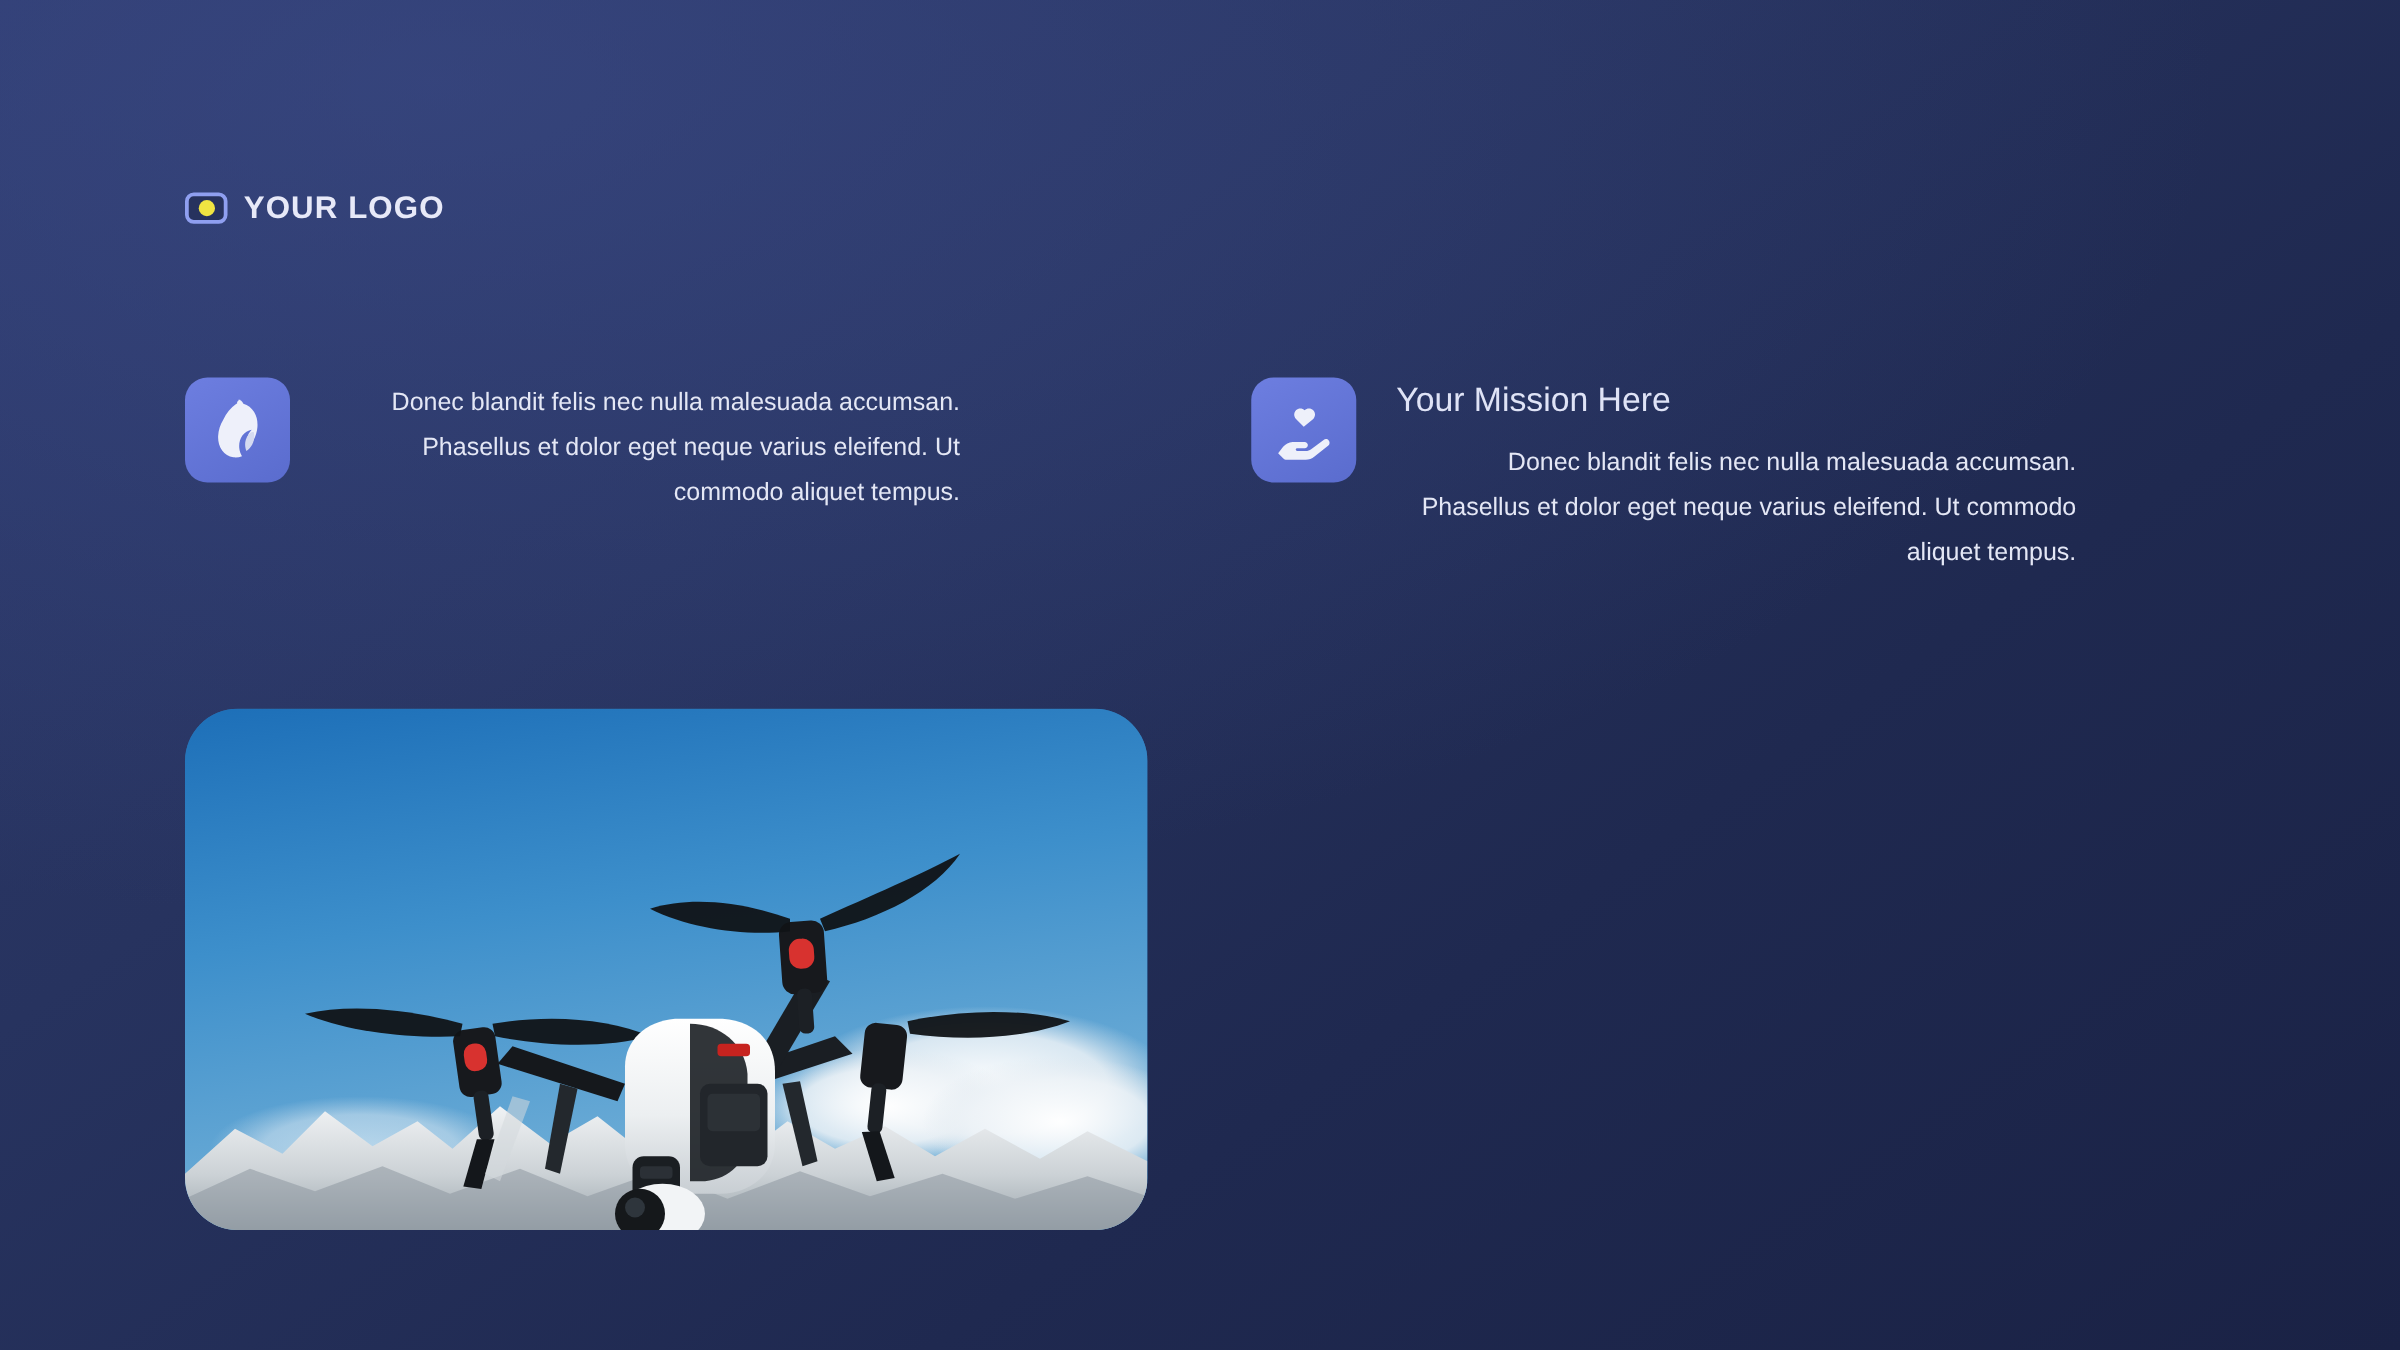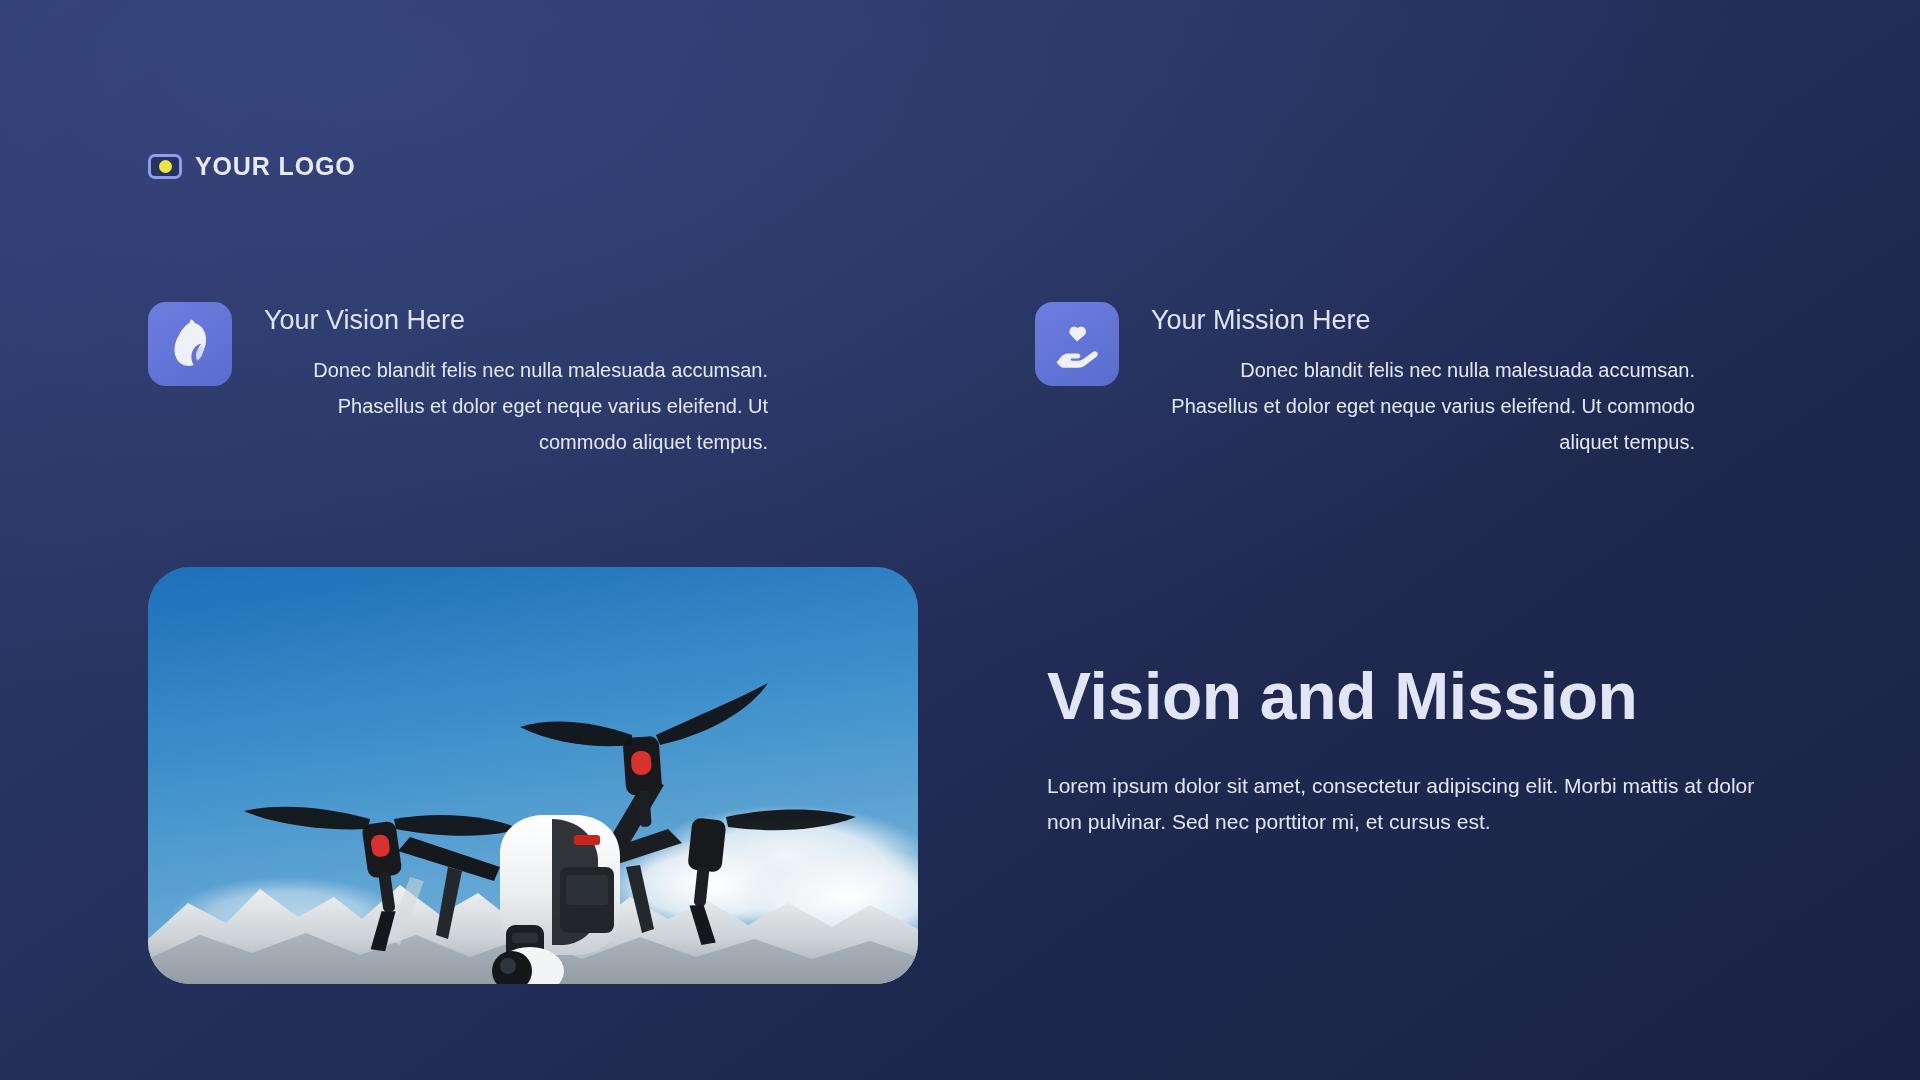--- a/index.html
+++ b/index.html
@@ -43,21 +43,21 @@
     color:#e7e9f8;
     white-space:nowrap;
   }
 
   
   .feature {
     position:absolute;
     display:flex; gap:32px; align-items:flex-start;
   }
   .feature.vision  { left:148px;  top:256px; width:620px; }
-  .feature.mission { left:1035px; top:256px; width:660px; }
+  .feature.mission { left:1001px; top:256px; width:660px; }
 
   .feature-icon {
     width:84px; height:84px; flex:none;
     border-radius:18px;
     background:linear-gradient(150deg, #6d7ee0 0%, #5a6cce 100%);
     display:flex; align-items:center; justify-content:center;
   }
   .feature-icon svg { display:block; }
 
   .feature-body { padding-top:2px; }
@@ -125,21 +125,20 @@
   </div>
 
   <div class="feature vision">
     <span class="feature-icon">
       <svg width="48" height="52" viewBox="0 0 48 52" aria-hidden="true">
         <path d="M23.8 1.6c2.6 0 4.3 1.6 4.9 3.4 3.6 1.0 6.6 3.3 8.6 6.6 2.3 3.7 3.0 8.1 2.6 12.4-.3 3.5-1.4 6.9-3.0 10.0-1.2 2.4-2.7 4.6-4.2 6.7-1.0-2.5-1.4-5.2-1.0-7.8.4-2.8 1.7-5.3 3.7-7.2-3.0.5-5.7 2.2-7.5 4.7-2.0 2.8-2.8 6.3-2.5 9.7.2 2.4 1.0 4.7 2.2 6.8-2.2.9-4.6 1.2-7.0.9-3.6-.5-6.8-2.5-8.9-5.4-2.4-3.3-3.4-7.5-3.2-11.6.2-4.6 1.7-9.1 4.1-13.0C15.0 12.6 18.6 8.1 23.1 5c.2-.1.4-.2.6-.3-.1-.4-.1-.8.1-1.2.5-1.1 1.6-1.8 2.8-1.9z" fill="#eef0fa"></path>
         <path d="M34.6 27.9c-2.4 1.9-4.0 4.7-4.4 7.8-.3 2.4 0 4.8.9 7.0 1.9-1.2 3.5-2.9 4.6-4.9 1.4-2.6 1.9-5.6 1.6-8.5-.1-.6-.2-1.1-.4-1.7-.7.0-1.5.1-2.3.3z" fill="#d5daf0"></path>
       </svg>
     </span>
     <div class="feature-body">
-      <div class="feature-title">Your Vision Here</div>
       <div class="feature-text">Donec blandit felis nec nulla malesuada accumsan. Phasellus et dolor eget neque varius eleifend. Ut commodo aliquet tempus.</div>
     </div>
   </div>
 
   <div class="feature mission">
     <span class="feature-icon">
       <svg width="50" height="48" viewBox="0 0 50 48" aria-hidden="true">
         <path d="M25.0 21.4l-6.2-6.3c-1.9-1.9-1.9-5.0 0-6.9 1.9-1.9 5.0-1.9 6.9 0l-.7.7.7-.7c1.9-1.9 5.0-1.9 6.9 0 1.9 1.9 1.9 5.0 0 6.9l-7.6 6.3z" fill="#eef0fa"></path>
         <path d="M8.5 37.4c1.9-2.2 4.6-3.6 7.5-3.8l9.7-.1c1.4 0 2.6 1.1 2.6 2.5 0 1.4-1.1 2.5-2.5 2.5l-6.1.0c-.6 0-1.1.5-1.1 1.1 0 .6.5 1.1 1.1 1.1l7.0.0c1.5 0 3.0-.5 4.2-1.4l10.0-7.4c1.3-1.0 3.1-.8 4.1.4 1.0 1.2.9 3.0-.3 4.1L33.6 45.1c-2.0 1.7-4.5 2.6-7.1 2.6H11.4c-1.1 0-2.1-.4-2.9-1.2l-4.0-4.0 4.0-5.1z" fill="#eef0fa"></path>
       </svg>
@@ -235,18 +234,14 @@
 
         <rect x="358" y="358" width="38" height="44" rx="9" fill="#1a1e22"></rect>
         <rect x="364" y="366" width="26" height="10" rx="3" fill="#2b3036"></rect>
         <ellipse cx="382" cy="404" rx="34" ry="24" fill="#f2f4f6"></ellipse>
         <ellipse cx="364" cy="404" rx="20" ry="20" fill="#15181b"></ellipse>
         <ellipse cx="360" cy="399" rx="8" ry="8" fill="#2e353c"></ellipse>
       </g>
     </svg>
   </div>
 
-  <div class="headline-block">
-    <h1 class="headline">Vision and Mission</h1>
-    <p class="subtext">Lorem ipsum dolor sit amet, consectetur adipiscing elit. Morbi mattis at dolor non pulvinar. Sed nec porttitor mi, et cursus est.</p>
-  </div>
 
 </div>
 
 </body></html>

